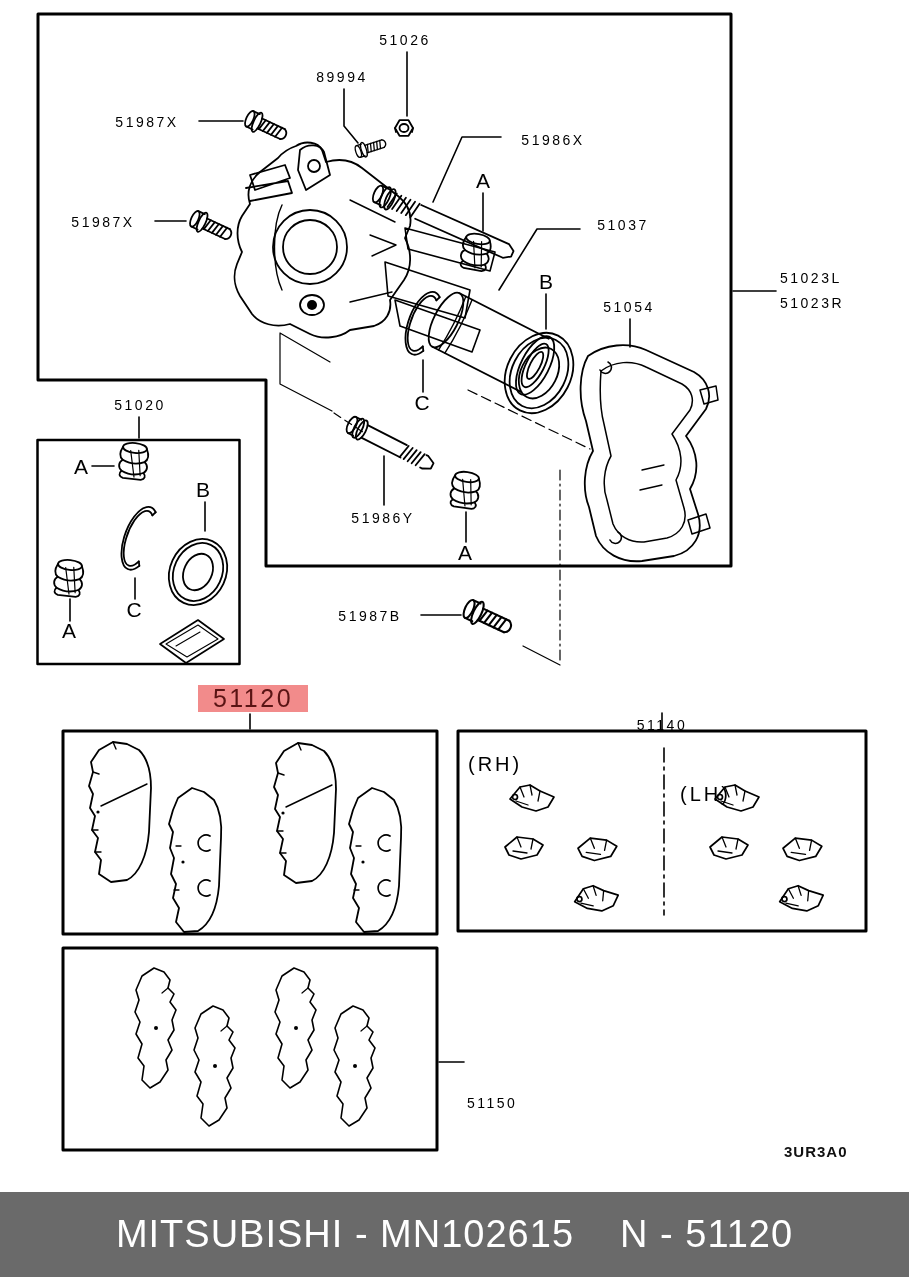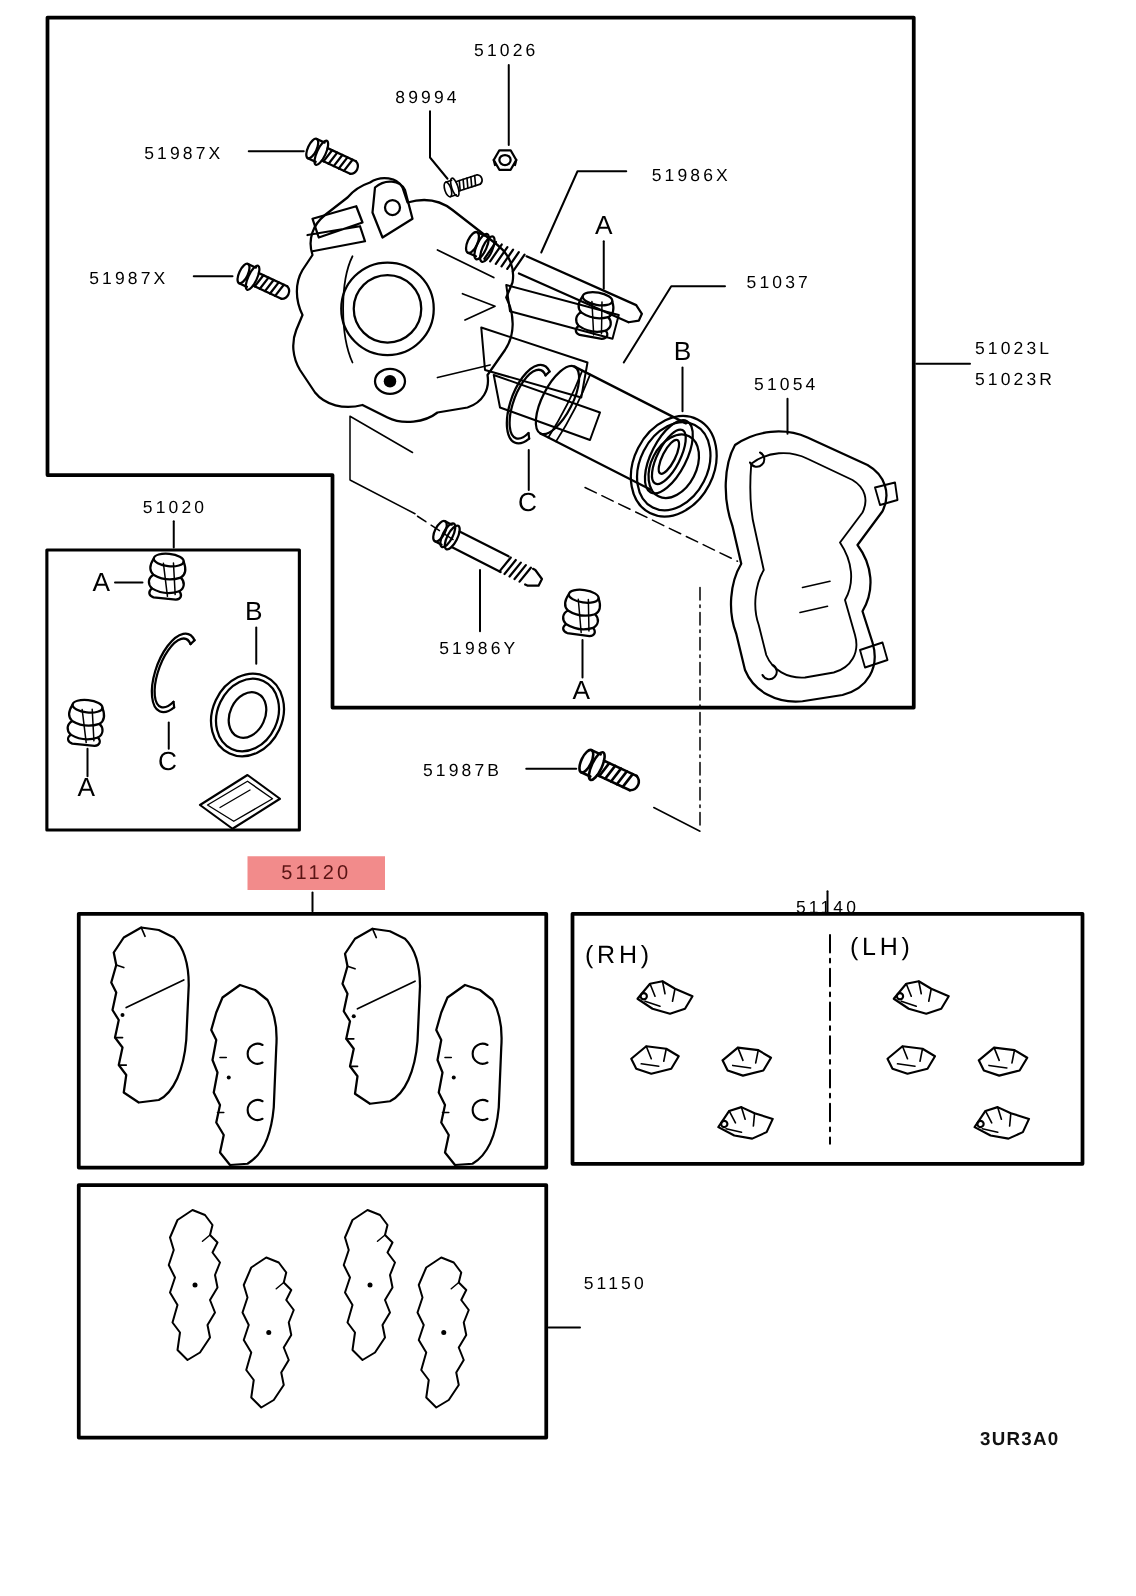--- a/index.html
+++ b/index.html
@@ -5,21 +5,21 @@
   html,body{margin:0;padding:0;background:#fff;}
   .page{position:relative;width:909px;height:1277px;background:#fff;overflow:hidden;
         font-family:"Liberation Sans","DejaVu Sans",sans-serif;}
   #art{position:absolute;left:0;top:0;z-index:1;}
   .lbl{position:absolute;z-index:2;font-size:14px;line-height:22px;letter-spacing:2.5px;
        color:#000;white-space:nowrap;}
   .ctr{transform:translateX(-50%);}
   .ref{font-size:21px;letter-spacing:0;}
   .side{font-size:20px;letter-spacing:3px;margin-top:12px;}
   .hl{position:absolute;z-index:2;width:110px;height:27px;display:flex;align-items:center;
-      justify-content:center;font-size:16px;letter-spacing:2.5px;color:#5a1414;}
+      justify-content:center;font-size:25px;letter-spacing:2.5px;color:#5a1414;}
   .pagecode{position:absolute;z-index:2;font-size:15px;font-weight:700;letter-spacing:1px;color:#111;text-align:center;}
   .banner{position:absolute;z-index:2;left:0;top:1192px;width:909px;height:85px;
           display:flex;align-items:center;justify-content:center;gap:46px;
           color:#fff;font-size:38px;letter-spacing:1px;}
 </style>
 </head>
 <body>
 
 <div class="page">
 
@@ -229,31 +229,35 @@
   <div class="lbl ctr" style="left:103px;top:211px">51987X</div>
   <div class="lbl ctr" style="left:553px;top:129px">51986X</div>
   <div class="lbl ctr" style="left:623px;top:214px">51037</div>
   <div class="lbl ctr" style="left:629px;top:296px">51054</div>
   <div class="lbl" style="left:780px;top:267px">51023L</div>
   <div class="lbl" style="left:780px;top:292px">51023R</div>
   <div class="lbl ctr" style="left:140px;top:394px">51020</div>
   <div class="lbl ctr" style="left:383px;top:507px">51986Y</div>
   <div class="lbl ctr" style="left:370px;top:605px">51987B</div>
   <div class="lbl ctr" style="left:662px;top:714px">51140</div>
-  <div class="lbl" style="left:467px;top:1015px">51150</div>
+  <div class="lbl" style="left:467px;top:1092px">51150</div>
 
   <div class="hl" style="left: 198px; top: 685px; background: rgb(242, 139, 139); color: rgb(90, 20, 20);">51120</div>
 
   <div class="lbl ref ctr" style="left:483px;top:170px">A</div>
   <div class="lbl ref ctr" style="left:546px;top:271px">B</div>
   <div class="lbl ref ctr" style="left:422px;top:392px">C</div>
   <div class="lbl ref ctr" style="left:465px;top:542px">A</div>
   <div class="lbl ref ctr" style="left:81px;top:456px">A</div>
   <div class="lbl ref ctr" style="left:203px;top:479px">B</div>
   <div class="lbl ref ctr" style="left:134px;top:599px">C</div>
   <div class="lbl ref ctr" style="left:69px;top:620px">A</div>
   <div class="lbl side" style="left:468px;top:741px">(RH)</div>
-  <div class="lbl side" style="left:680px;top:735px">(LH)</div>
+  <div class="lbl side" style="left:680px;top:771px">(LH)</div>
 
   <div class="pagecode" style="left:784px;top:1143px">3UR3A0</div>
 
+  <div class="banner" style="background: rgb(106, 106, 106);">
+    <span>MITSUBISHI - MN102615</span>
+    <span>N - 51120</span>
+  </div>
 
 </div>
 
 </body></html>

